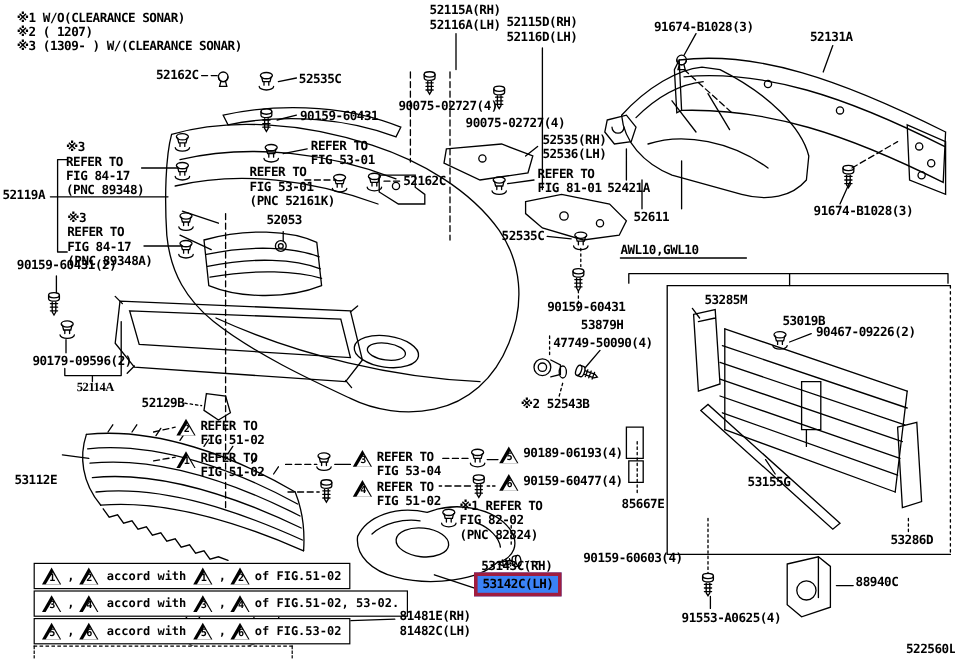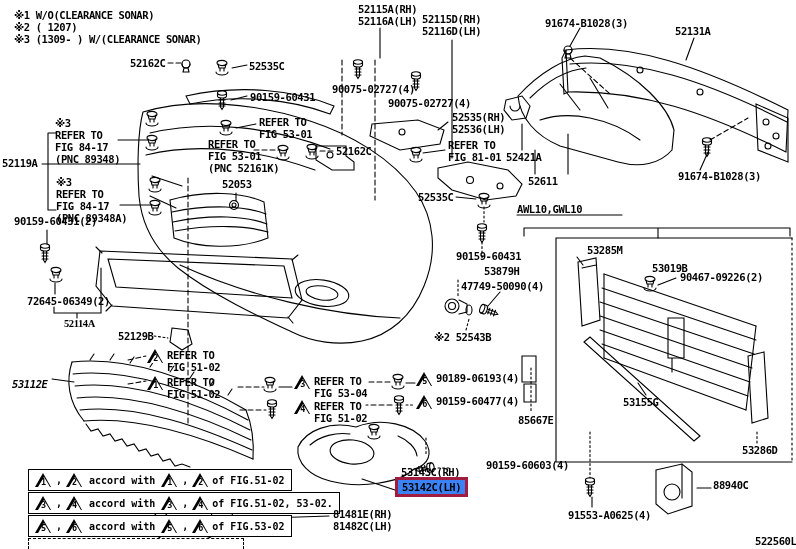--- a/index.html
+++ b/index.html
@@ -313,24 +313,24 @@
     <div class="lbl" style="left: 55px; top: 117px;"><span>※3
 REFER TO
 FIG 84-17
 (PNC 89348)</span></div>
     <div class="lbl" style="left: 2px; top: 157px;"><span>52119A</span></div>
     <div class="lbl" style="left: 56px; top: 176px;"><span>※3
 REFER TO
 FIG 84-17
 (PNC 89348A)</span></div>
     <div class="lbl" style="left: 14px; top: 215px;"><span>90159-60431(2)</span></div>
-    <div class="lbl" style="left: 27px; top: 295px;"><span>72645-06349(2)</span></div>
+    <div class="lbl" style="left: 27px; top: 295px;"><span>90179-09596(2)</span></div>
     <div class="lbl" style="left: 64px; top: 318px; font-family: Liberation Serif, serif;"><span>52114A</span></div>
     <div class="lbl" style="left: 118px; top: 330px;"><span>52129B</span></div>
-    <div class="lbl" style="left: 12px; top: 378px; font-style: italic;"><span>53112E</span></div>
+    <div class="lbl" style="left: 12px; top: 394px;"><span>53112E</span></div>
     <div class="lbl" style="left: 222px; top: 178px;"><span>52053</span></div>
     <div class="lbl" style="left: 336px; top: 145px;"><span>52162C</span></div>
     <div class="lbl" style="left: 358px; top: 3px;"><span>52115A(RH)
 52116A(LH)</span></div>
     <div class="lbl" style="left: 422px; top: 13px;"><span>52115D(RH)
 52116D(LH)</span></div>
     <div class="lbl" style="left: 332px; top: 83px;"><span>90075-02727(4)</span></div>
     <div class="lbl" style="left: 388px; top: 97px;"><span>90075-02727(4)</span></div>
     <div class="lbl" style="left: 452px; top: 111px;"><span>52535(RH)
 52536(LH)</span></div>
@@ -353,20 +353,23 @@
     <div class="lbl with-tri" style="left: 147px; top: 349px;"><span class="tri"><b></b><i></i><em>2</em></span><span>REFER TO
 FIG 51-02</span></div>
     <div class="lbl with-tri" style="left: 147px; top: 376px;"><span class="tri"><b></b><i></i><em>1</em></span><span>REFER TO
 FIG 51-02</span></div>
     <div class="lbl with-tri" style="left: 294px; top: 375px;"><span class="tri"><b></b><i></i><em>3</em></span><span>REFER TO
 FIG 53-04</span></div>
     <div class="lbl with-tri" style="left: 294px; top: 400px;"><span class="tri"><b></b><i></i><em>4</em></span><span>REFER TO
 FIG 51-02</span></div>
     <div class="lbl with-tri" style="left: 416px; top: 372px;"><span class="tri"><b></b><i></i><em>5</em></span><span>90189-06193(4)</span></div>
     <div class="lbl with-tri" style="left: 416px; top: 395px;"><span class="tri"><b></b><i></i><em>6</em></span><span>90159-60477(4)</span></div>
+    <div class="lbl" style="left: 383px; top: 416px;"><span>※1 REFER TO
+FIG 82-02
+(PNC 82824)</span></div>
     <div class="lbl" style="left: 464px; top: 459px; margin-left: 22px;"><span>90159-60603(4)</span></div>
     <div class="lbl" style="left: 401px; top: 466px;"><span>53143C(RH)</span></div>
     <div class="lbl hl" style="left: 395px; top: 477px;"><span>53142C(LH)</span></div>
     <div class="lbl" style="left: 333px; top: 508px;"><span>81481E(RH)
 81482C(LH)</span></div>
     <div class="lbl" style="left: 518px; top: 414px;"><span>85667E</span></div>
     <div class="lbl" style="left: 623px; top: 396px;"><span>53155G</span></div>
     <div class="lbl" style="left: 742px; top: 444px;"><span>53286D</span></div>
     <div class="lbl" style="left: 713px; top: 479px;"><span>88940C</span></div>
     <div class="lbl" style="left: 568px; top: 509px;"><span>91553-A0625(4)</span></div>

